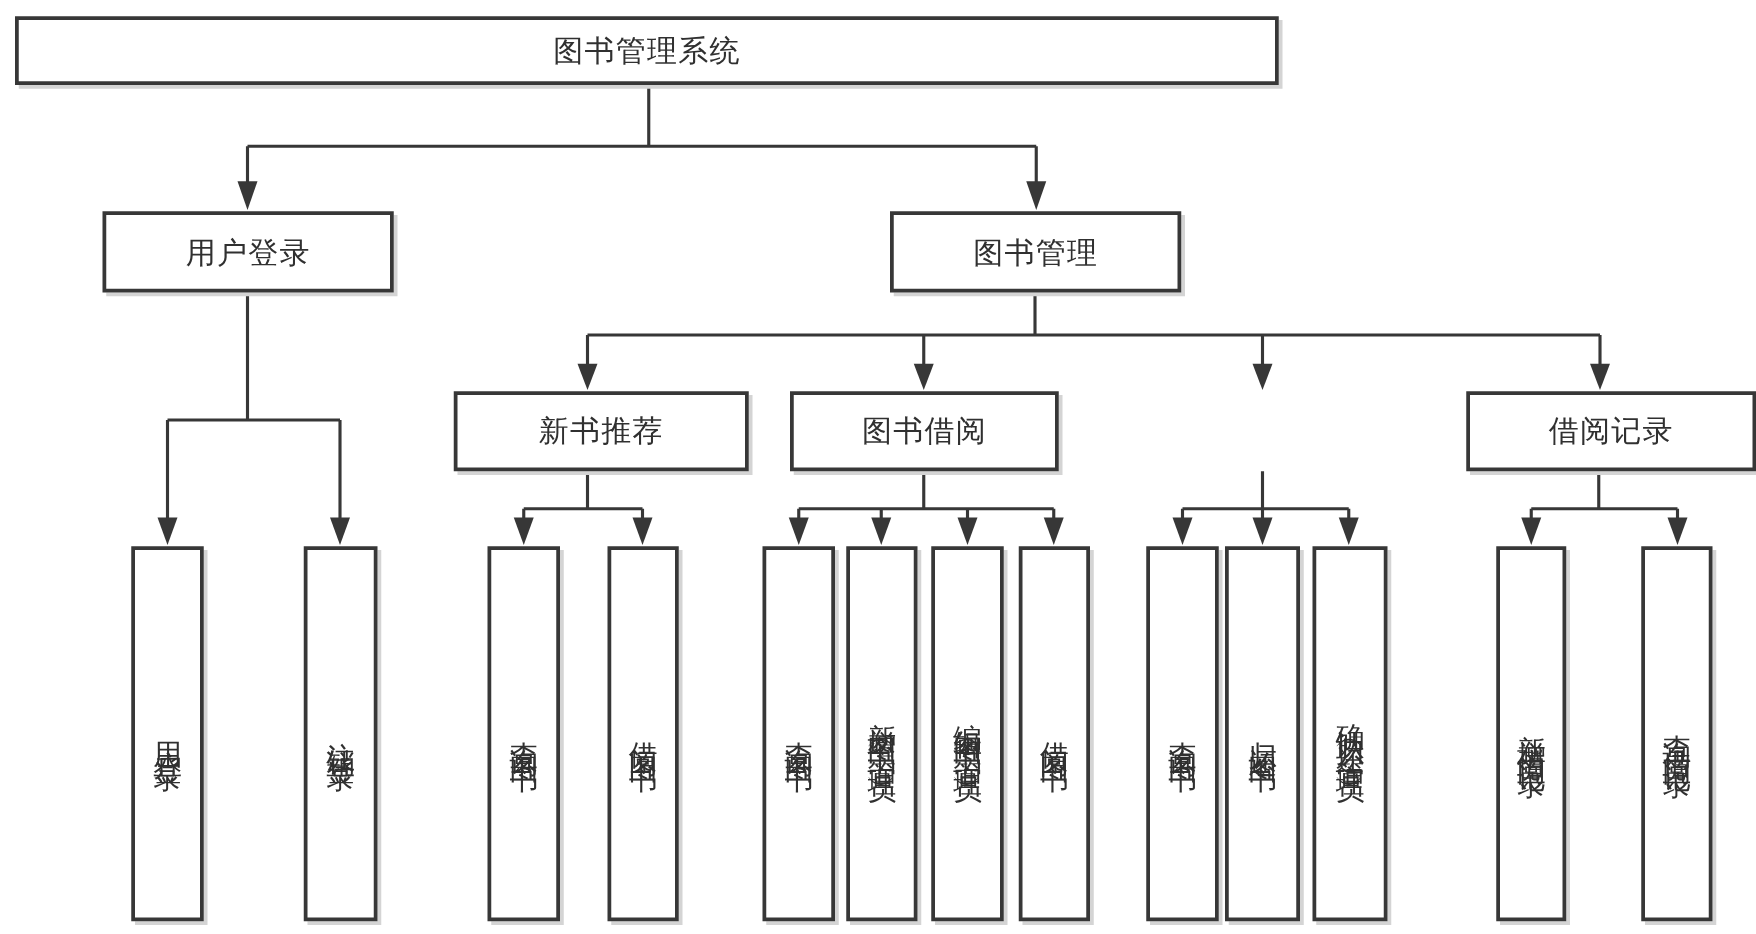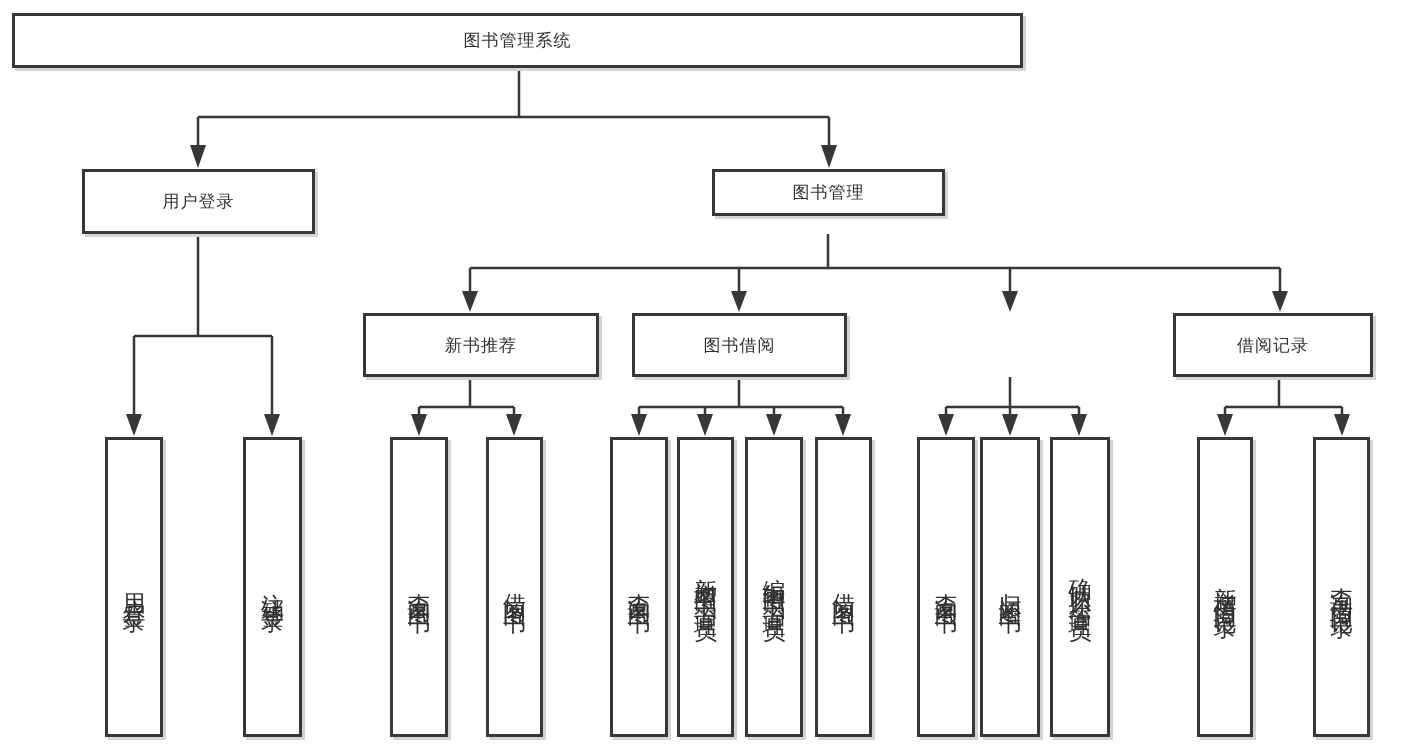--- a/index.html
+++ b/index.html
@@ -6,21 +6,21 @@
   body{font-family:"Liberation Sans","DejaVu Sans",sans-serif;}
   #canvas{position:relative;width:1405px;height:747px;background:#ffffff;overflow:hidden;}
   #connectors{position:absolute;left:0;top:0;z-index:0;}
   .node{
     position:absolute;box-sizing:border-box;z-index:1;
     border:3px solid #373737;background:#ffffff;
     box-shadow:3px 3px 0 #d4d4d4;
     display:flex;align-items:center;justify-content:center;
     color:#303030;
   }
-  .hnode{font-size:17px;letter-spacing:1px;white-space:nowrap;}
+  .hnode{font-size:24px;letter-spacing:1px;white-space:nowrap;}
   .vnode{top:437px;height:300px;}
   .vnode .vlabel{
     writing-mode:vertical-rl;text-orientation:mixed;
     font-size:23px;letter-spacing:6px;line-height:1;
     color:#303030;
   }
   .watermark{
     position:absolute;z-index:5;left:1186px;top:712px;
     font-size:19px;letter-spacing:0.5px;white-space:nowrap;
     color:#c3c6cb;text-shadow:1px 1px 0 #ffffff;
@@ -64,31 +64,31 @@
     </g>
   </svg>
 
   <div class="node hnode" style="left:12px;top:13px;width:1011px;height:55px;">
     <span>图书管理系统</span>
   </div>
 
   <div class="node hnode" style="left:82px;top:169px;width:233px;height:65px;">
     <span>用户登录</span>
   </div>
-  <div class="node hnode" style="left:712px;top:169px;width:233px;height:47px;">
+  <div class="node hnode" style="left:712px;top:169px;width:233px;height:65px;">
     <span>图书管理</span>
   </div>
 
   <div class="node hnode" style="left:363px;top:313px;width:236px;height:64px;">
     <span>新书推荐</span>
   </div>
   <div class="node hnode" style="left:632px;top:313px;width:215px;height:64px;">
     <span>图书借阅</span>
   </div>
-  <div class="node hnode" style="left:1173px;top:313px;width:200px;height:64px;text-align:right;">
+  <div class="node hnode" style="left:1173px;top:313px;width:232px;height:64px;text-align:right;">
     <span>借阅记录</span>
   </div>
 
   <div class="node vnode" style="left:105px;width:58px;">
     <span class="vlabel">用户登录</span>
   </div>
   <div class="node vnode" style="left:243px;width:59px;">
     <span class="vlabel">注销登录</span>
   </div>
 

